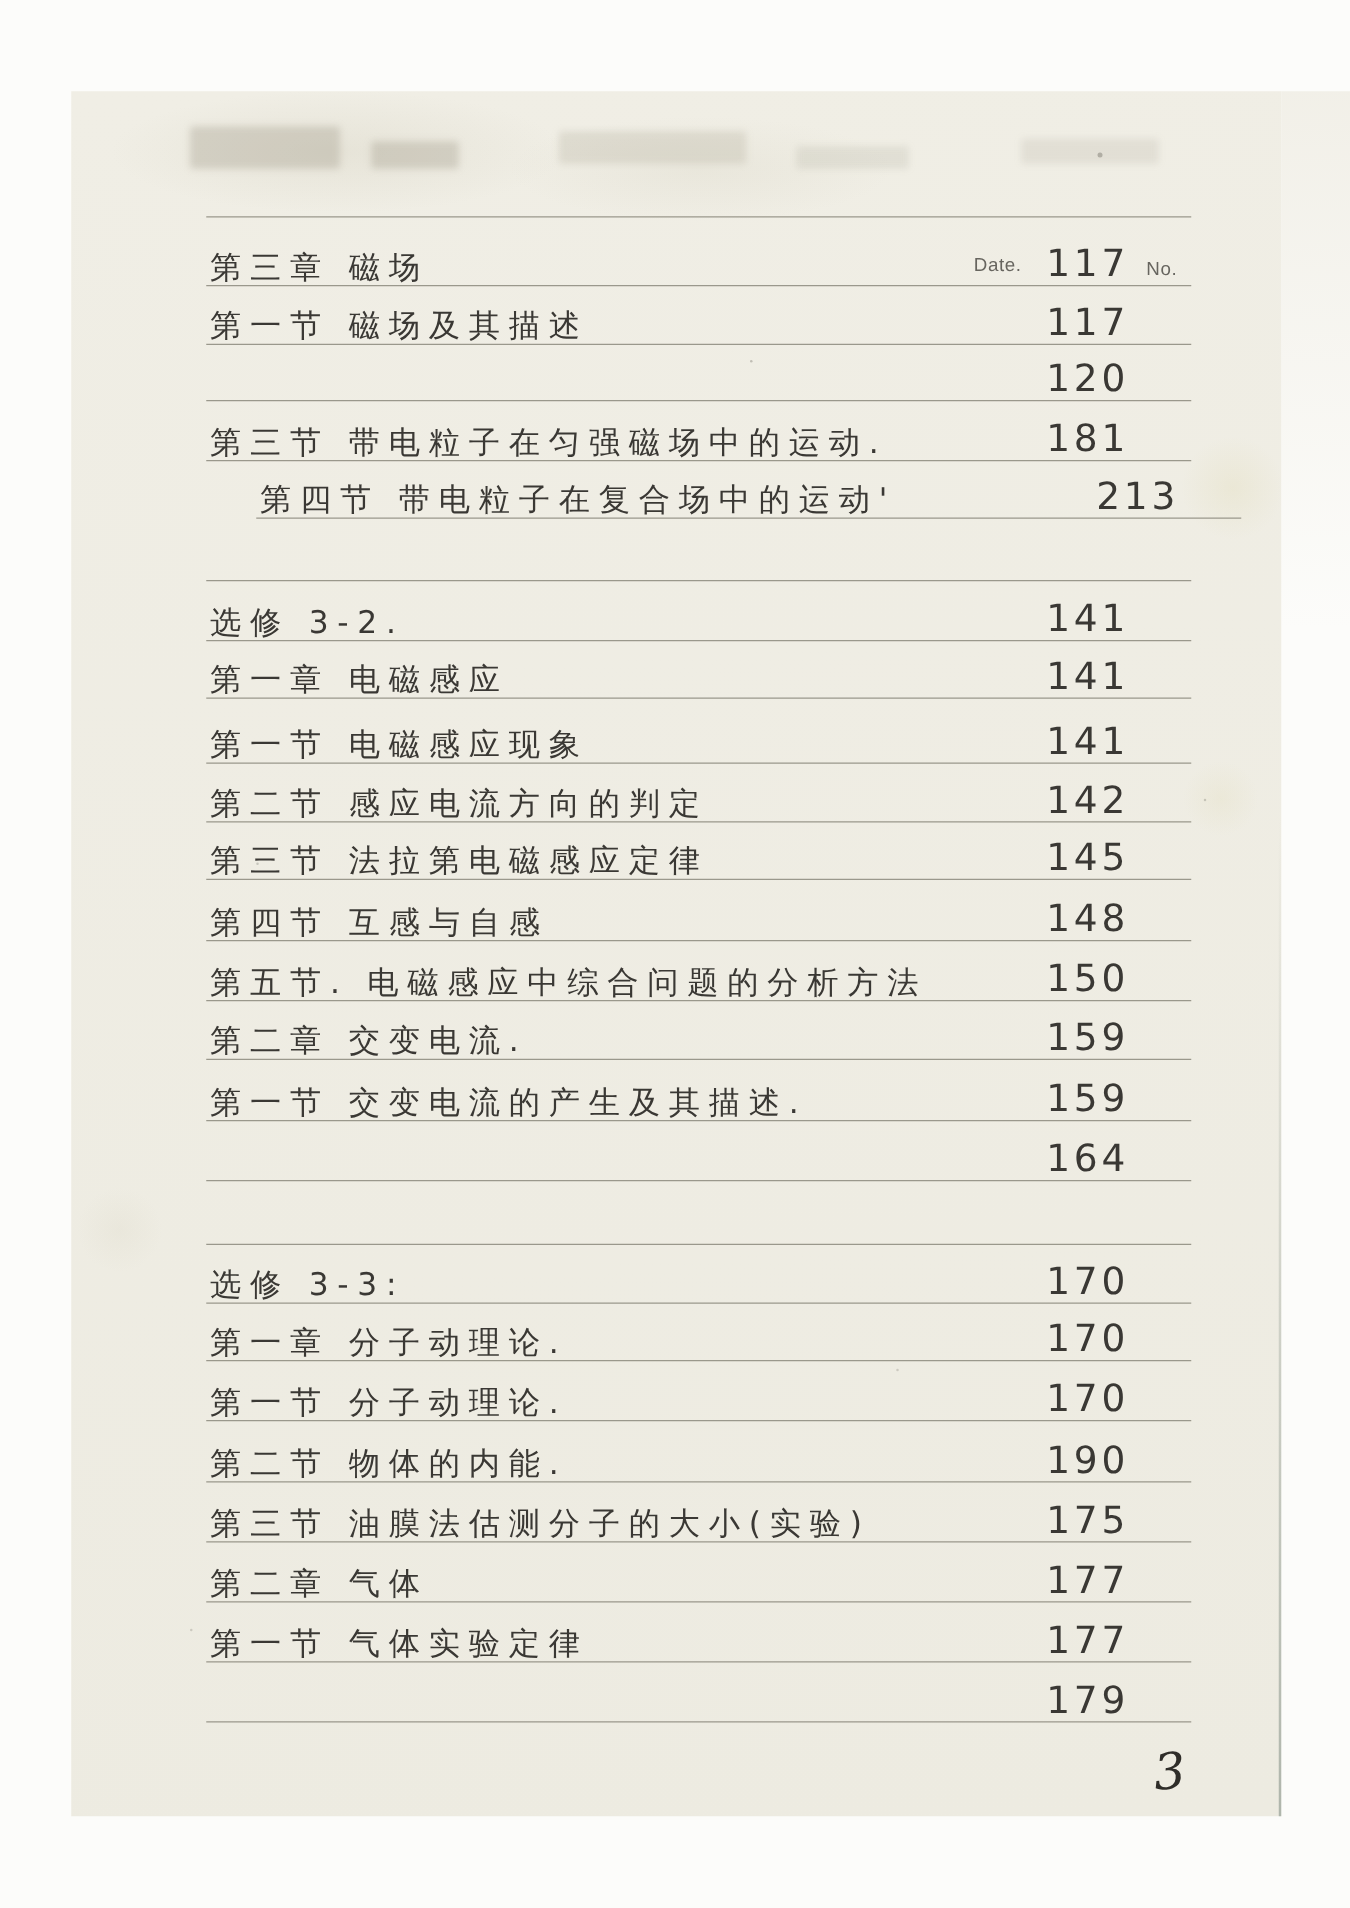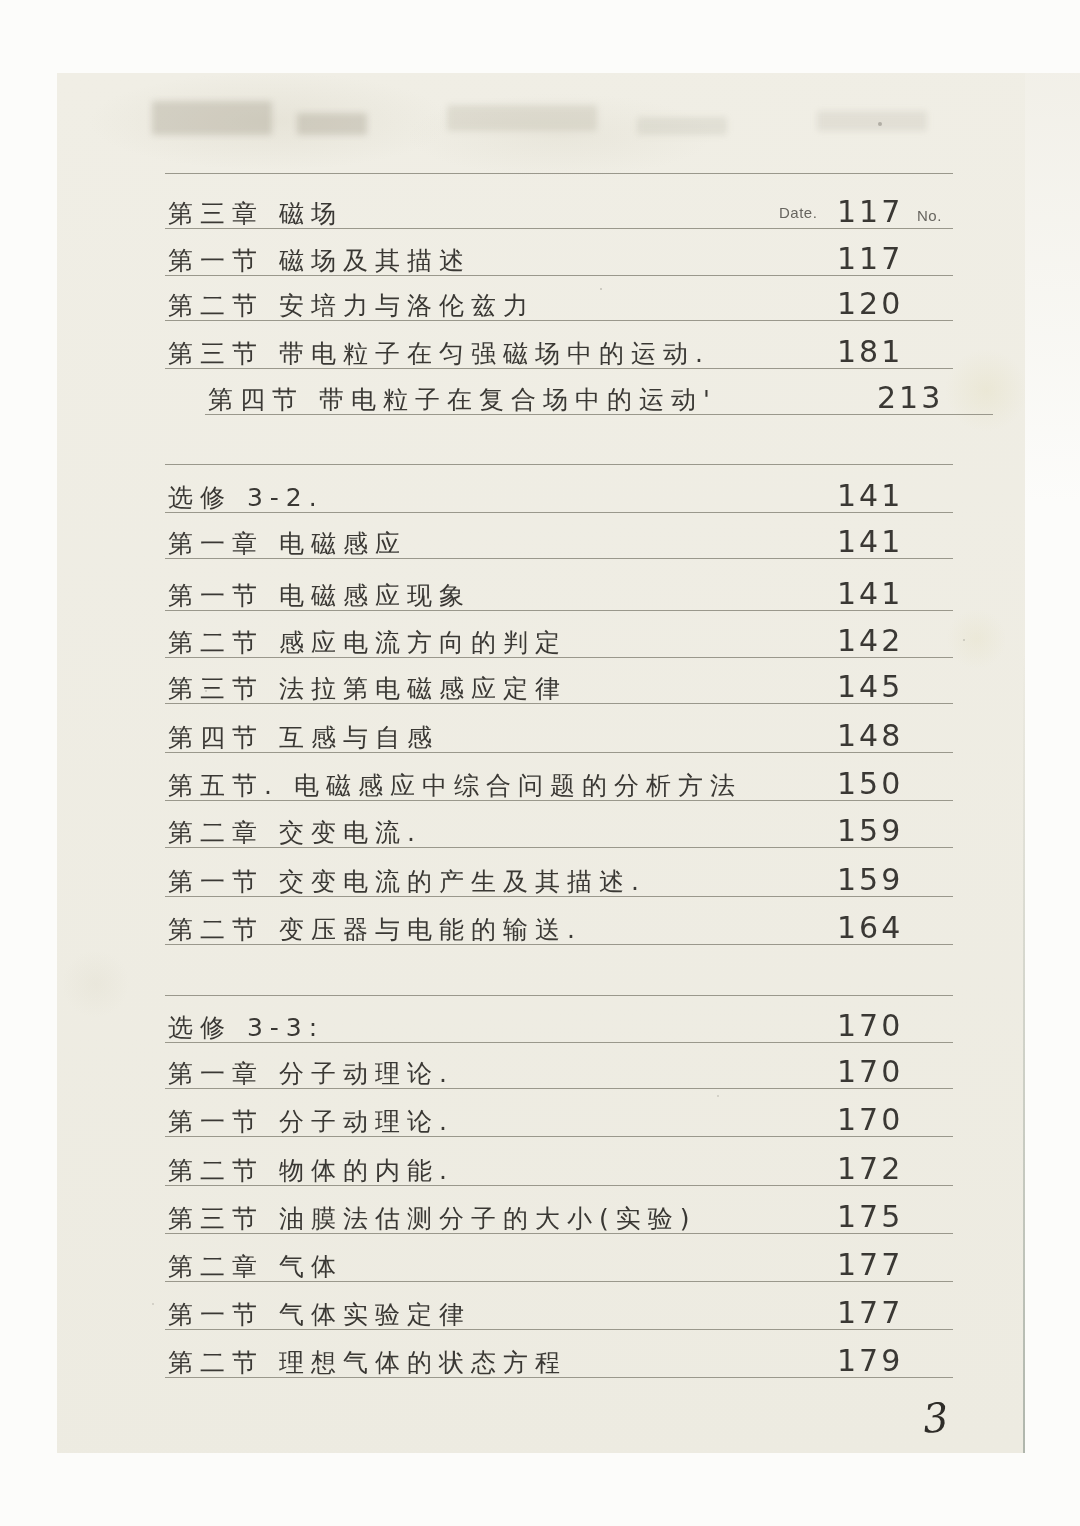--- a/index.html
+++ b/index.html
@@ -99,21 +99,20 @@
   </div>
       <div class="toc-row" style="top: 110px;">
     <span class="toc-label">第三章 磁场</span>
     <span class="toc-page">117</span>
   </div>
       <div class="toc-row" style="top: 157px;">
     <span class="toc-label">第一节 磁场及其描述</span>
     <span class="toc-page">117</span>
   </div>
       <div class="toc-row" style="top: 202px;">
-    <span class="toc-label">第二节 安培力与洛伦兹力</span>
     <span class="toc-page">120</span>
   </div>
       <div class="toc-row" style="top: 250px;">
     <span class="toc-label">第三节 带电粒子在匀强磁场中的运动.</span>
     <span class="toc-page">181</span>
   </div>
       <div class="toc-row" style="top: 296px; margin-left: 40px;">
     <span class="toc-label">第四节 带电粒子在复合场中的运动'</span>
     <span class="toc-page">213</span>
   </div>
@@ -151,57 +150,55 @@
   </div>
       <div class="toc-row" style="top: 729px;">
     <span class="toc-label">第二章 交变电流.</span>
     <span class="toc-page">159</span>
   </div>
       <div class="toc-row" style="top: 778px;">
     <span class="toc-label">第一节 交变电流的产生及其描述.</span>
     <span class="toc-page">159</span>
   </div>
       <div class="toc-row" style="top: 826px;">
-    <span class="toc-label">第二节 变压器与电能的输送.</span>
     <span class="toc-page">164</span>
   </div>
       <div class="toc-row" style="top: 877px;">
     <span class="toc-label"></span>
     <span class="toc-page"></span>
   </div>
       <div class="toc-row" style="top: 924px;">
     <span class="toc-label">选修 3-3:</span>
     <span class="toc-page">170</span>
   </div>
       <div class="toc-row" style="top: 970px;">
     <span class="toc-label">第一章 分子动理论.</span>
     <span class="toc-page">170</span>
   </div>
       <div class="toc-row" style="top: 1018px;">
     <span class="toc-label">第一节 分子动理论.</span>
     <span class="toc-page">170</span>
   </div>
       <div class="toc-row" style="top: 1067px;">
     <span class="toc-label">第二节 物体的内能.</span>
-    <span class="toc-page">172</span>
+    <span class="toc-page">190</span>
   </div>
       <div class="toc-row" style="top: 1115px;">
     <span class="toc-label">第三节 油膜法估测分子的大小(实验)</span>
     <span class="toc-page">175</span>
   </div>
       <div class="toc-row" style="top: 1163px;">
     <span class="toc-label">第二章 气体</span>
     <span class="toc-page">177</span>
   </div>
       <div class="toc-row" style="top: 1211px;">
     <span class="toc-label">第一节 气体实验定律</span>
     <span class="toc-page">177</span>
   </div>
       <div class="toc-row" style="top: 1259px;">
-    <span class="toc-label">第二节 理想气体的状态方程</span>
     <span class="toc-page">179</span>
   </div>
     </div>
 
   <span class="page-num">3</span>
 
   <div class="paper-edge"></div>
 </div>
 <div class="paper-ext"></div>
 

